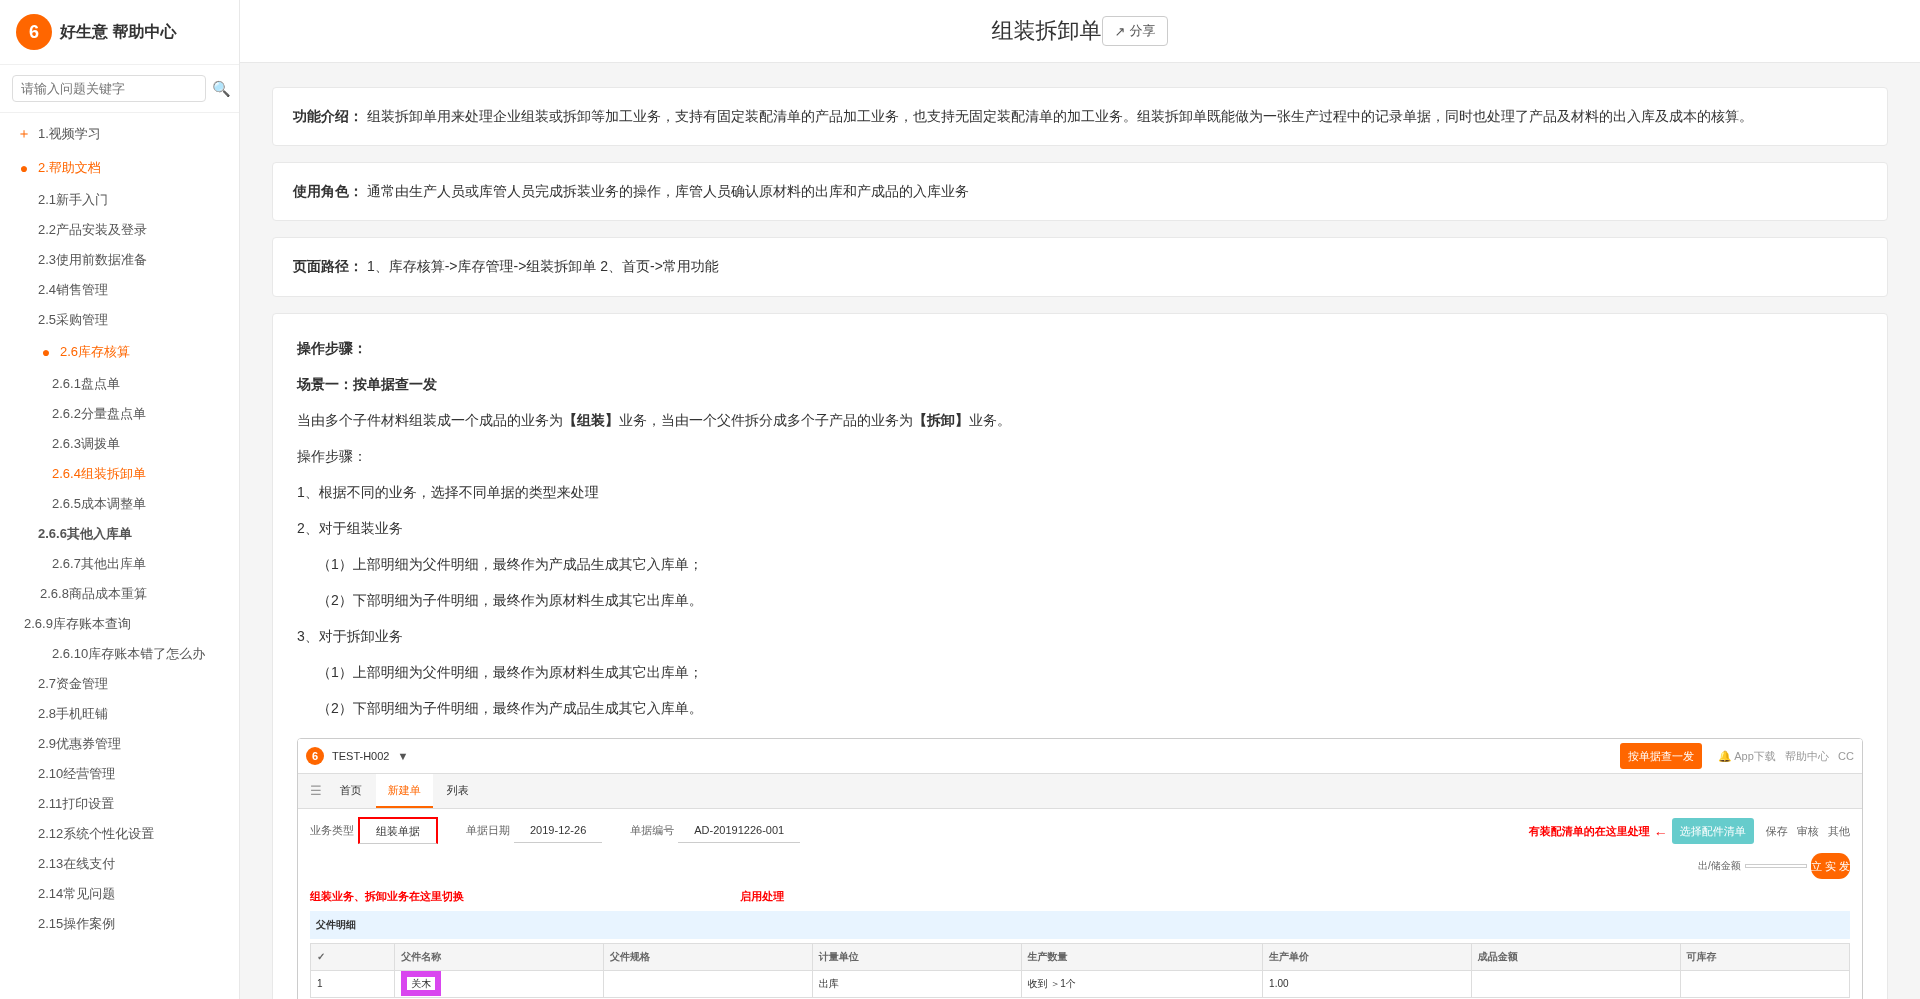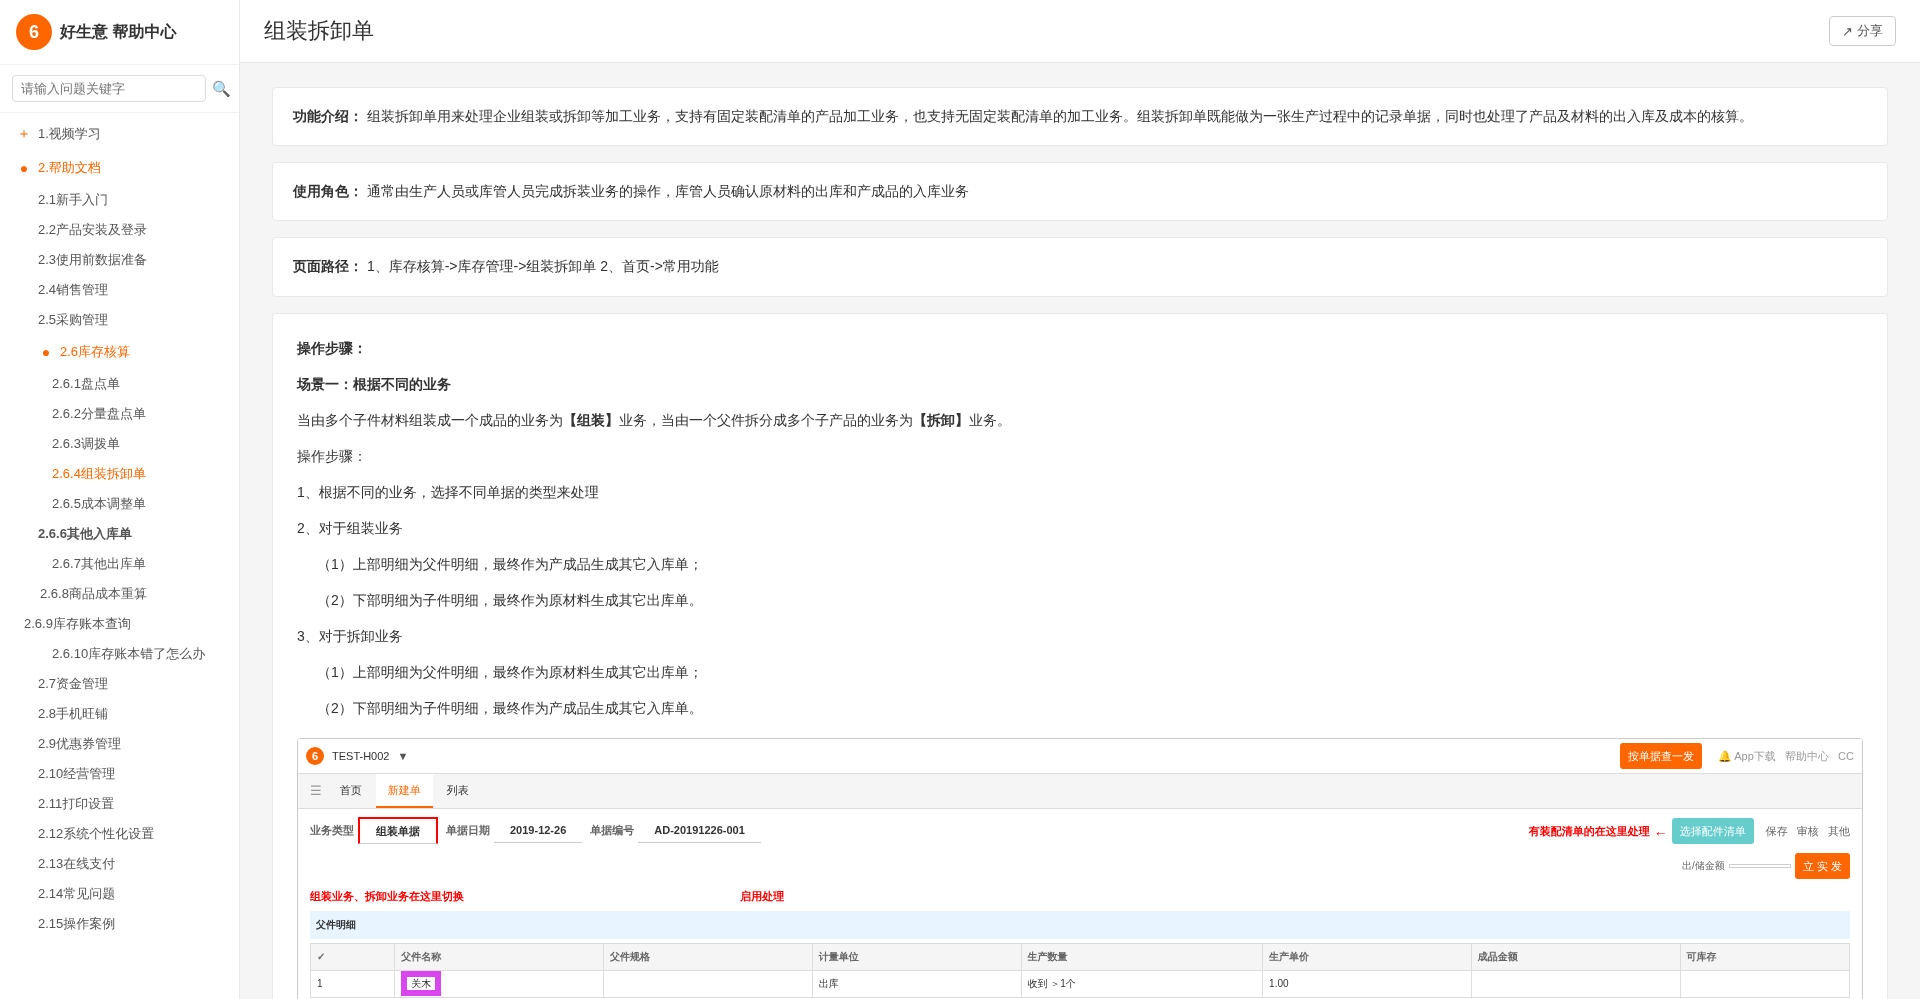--- a/index.html
+++ b/index.html
@@ -80,21 +80,21 @@
       display: flex;
       flex-direction: column;
       overflow: hidden;
     }
     .main-header {
       background: #fff;
       padding: 16px 24px;
       border-bottom: 1px solid #e8e8e8;
       display: flex;
       align-items: center;
-      justify-content: space-between;
+      justify-content: center;
     }
     .page-title { font-size: 22px; font-weight: 500; color: #333; }
     .share-btn {
       border: 1px solid #ccc;
       border-radius: 4px;
       padding: 5px 12px;
       background: #fff;
       cursor: pointer;
       font-size: 13px;
       color: #555;
@@ -222,22 +222,22 @@
       background: #6cc;
       color: #fff;
       padding: 2px 8px;
       border-radius: 3px;
       font-size: 11px;
       white-space: nowrap;
     }
     .mock-confirm-btn {
       background: #f60;
       color: #fff;
-      padding: 2px 8px;
-      border-radius: 3px;
+      padding: 2px 0;
+      border-radius: 11px;
       font-size: 11px;
     }
   </style>
 </head>
 <body>
 
 <div id="sidebar">
   <div class="sidebar-logo">
     <div class="logo-icon">6</div>
     <span class="logo-text">好生意 帮助中心</span>
@@ -311,21 +311,21 @@
       <span>通常由生产人员或库管人员完成拆装业务的操作，库管人员确认原材料的出库和产成品的入库业务</span>
     </div>
 
     <div class="info-block">
       <span class="bold">页面路径：</span>
       <span>1、库存核算-&gt;库存管理-&gt;组装拆卸单  2、首页-&gt;常用功能</span>
     </div>
 
     <div class="content-area">
       <p class="bold">操作步骤：</p>
-      <p><span class="bold">场景一：根据不同的业务</span></p>
+      <p><span class="bold">场景一：按单据查一发</span></p>
       <p>当由多个子件材料组装成一个成品的业务为<span class="bold">【组装】</span>业务，当由一个父件拆分成多个子产品的业务为<span class="bold">【拆卸】</span>业务。</p>
       <p>操作步骤：</p>
       <p>1、根据不同的业务，选择不同单据的类型来处理</p>
       <p>2、对于组装业务</p>
       <p style="padding-left:20px;">（1）上部明细为父件明细，最终作为产成品生成其它入库单；</p>
       <p style="padding-left:20px;">（2）下部明细为子件明细，最终作为原材料生成其它出库单。</p>
       <p>3、对于拆卸业务</p>
       <p style="padding-left:20px;">（1）上部明细为父件明细，最终作为原材料生成其它出库单；</p>
       <p style="padding-left:20px;">（2）下部明细为子件明细，最终作为产成品生成其它入库单。</p>
 
@@ -344,21 +344,21 @@
           <div class="mock-app-tabs">
             <span style="color:#999;font-size:13px;padding:4px;">☰</span>
             <div class="mock-tab">首页</div>
             <div class="mock-tab active">新建单</div>
             <div class="mock-tab">列表</div>
           </div>
 
           <div class="mock-content-area">
 
             <div style="display:flex; align-items:flex-start; justify-content:space-between; margin-bottom:6px;">
-              <div style="display:flex; align-items:center; gap:8px; flex-wrap:wrap;font-weight:bold;">
+              <div style="display:flex; align-items:center; gap:28px; flex-wrap:wrap;">
                 <div class="mock-field">
                   <label>业务类型</label>
                   <span class="val highlight-box">组装单据</span>
                 </div>
                 <div class="mock-field">
                   <label>单据日期</label>
                   <span class="val">2019-12-26</span>
                 </div>
                 <div class="mock-field">
                   <label>单据编号</label>

